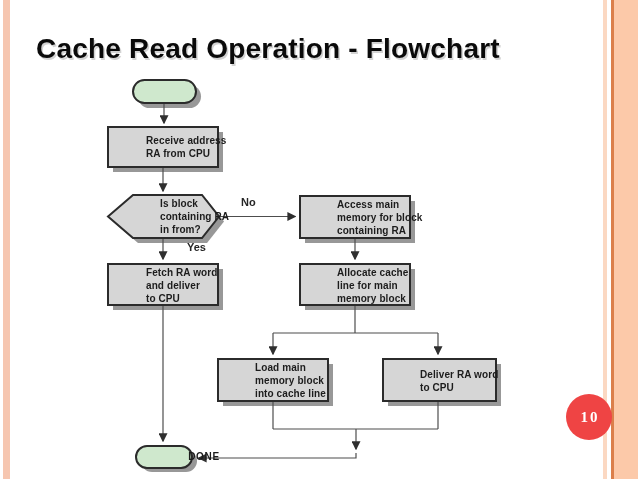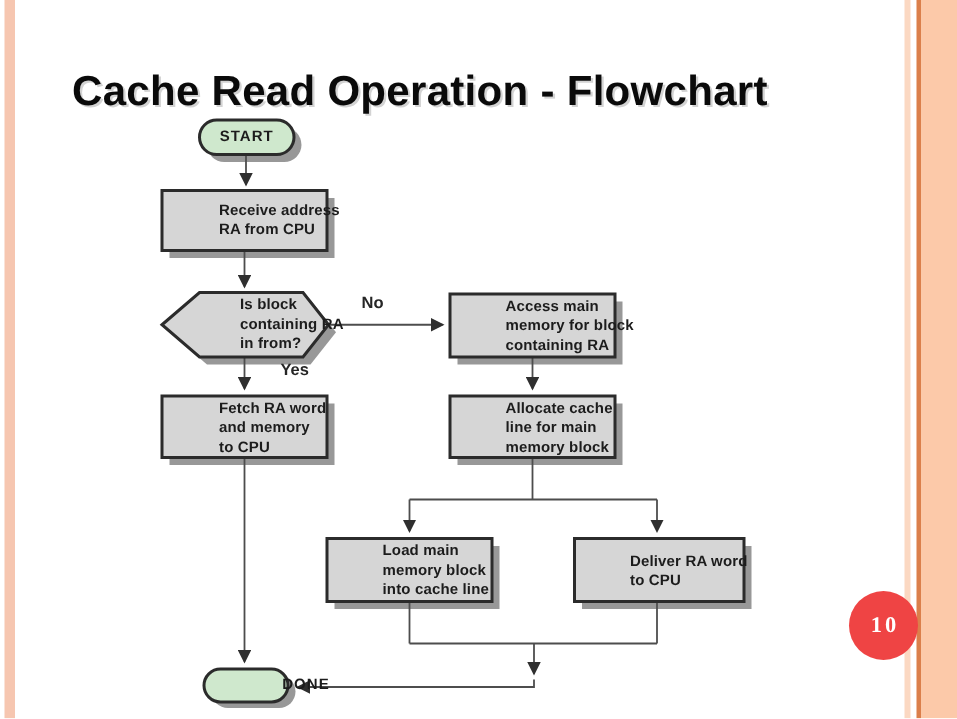--- a/index.html
+++ b/index.html
@@ -8,21 +8,21 @@
     overflow:hidden;font-family:"Liberation Sans",sans-serif;
   }
   
   .stripe{position:absolute;top:0;bottom:0;}
   .stripe-left{left:3px;width:7px;background:#f6c6b0;}
   .stripe-r-light{left:603px;width:4px;background:#fbd8c2;}
   .stripe-r-dark{left:611px;width:3px;background:#db7f4b;}
   .stripe-r-band{left:614px;width:24px;background:#fcc9a9;}
   
   .title{
-    position:absolute;left:36px;top:33px;margin:12px;
+    position:absolute;left:36px;top:33px;margin:0;
     font-size:28px;font-weight:bold;color:#0a0a0a;letter-spacing:0.2px;
     text-shadow:1.5px 1.5px 0 rgba(110,110,110,0.30);
     white-space:nowrap;
   }
   
   .page-badge{
     position:absolute;left:566px;top:394px;width:46px;height:46px;
     border-radius:50%;background:#ef4444;z-index:30;
     color:#ffffff;font-family:"Liberation Serif",serif;font-weight:bold;
     font-size:15px;line-height:46px;text-align:center;letter-spacing:2px;
@@ -101,42 +101,41 @@
       <polygon points="108,216.5 133,195 202,195 219,216.5 202,238 133,238" fill="#d6d6d6"></polygon>
       <rect x="300" y="196" width="110" height="42" fill="#d6d6d6"></rect>
       <rect x="108" y="264" width="110" height="41" fill="#d6d6d6"></rect>
       <rect x="300" y="264" width="110" height="41" fill="#d6d6d6"></rect>
       <rect x="218" y="359" width="110" height="42" fill="#d6d6d6"></rect>
       <rect x="383" y="359" width="113" height="42" fill="#d6d6d6"></rect>
       <rect x="136" y="446" width="56" height="22" rx="11" fill="#cfe8cd"></rect>
     </g>
   </svg>
 
-  <div class="terminator-label" style="left:133px;top:80px;width:63px;line-height:23px;">START</div>
 
   <div class="node-text" style="left:126px;top:134px;">
     <div>Receive address</div>
     <div>RA from CPU</div>
   </div>
 
   <div class="node-text" style="left:140px;top:197px;">
     <div>Is block</div>
     <div>containing RA</div>
     <div>in from?</div>
   </div>
 
   <div class="node-text" style="left:317px;top:198px;">
     <div>Access main</div>
     <div>memory for block</div>
     <div>containing RA</div>
   </div>
 
   <div class="node-text" style="left:126px;top:266px;">
     <div>Fetch RA word</div>
-    <div>and memory</div>
+    <div>and deliver</div>
     <div>to CPU</div>
   </div>
 
   <div class="node-text" style="left:317px;top:266px;">
     <div>Allocate cache</div>
     <div>line for main</div>
     <div>memory block</div>
   </div>
 
   <div class="node-text" style="left:235px;top:361px;">

